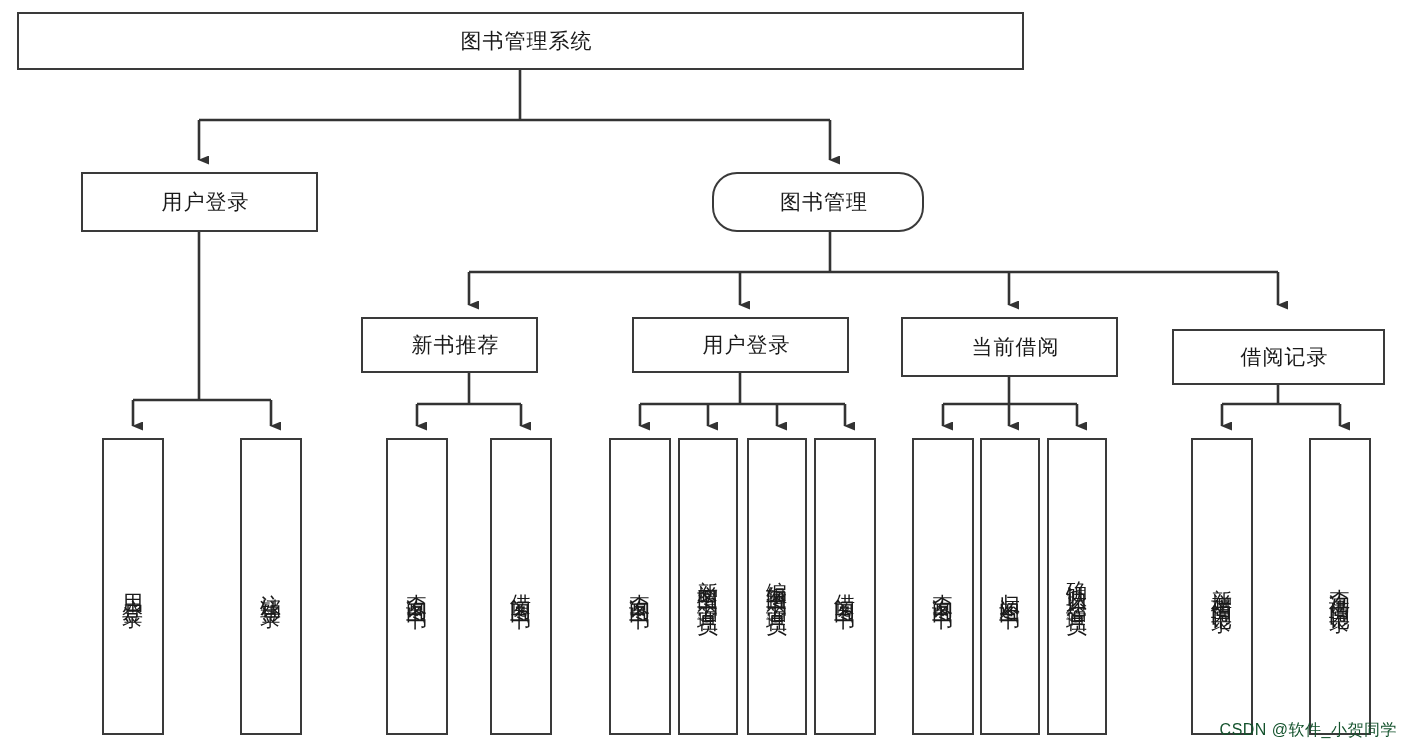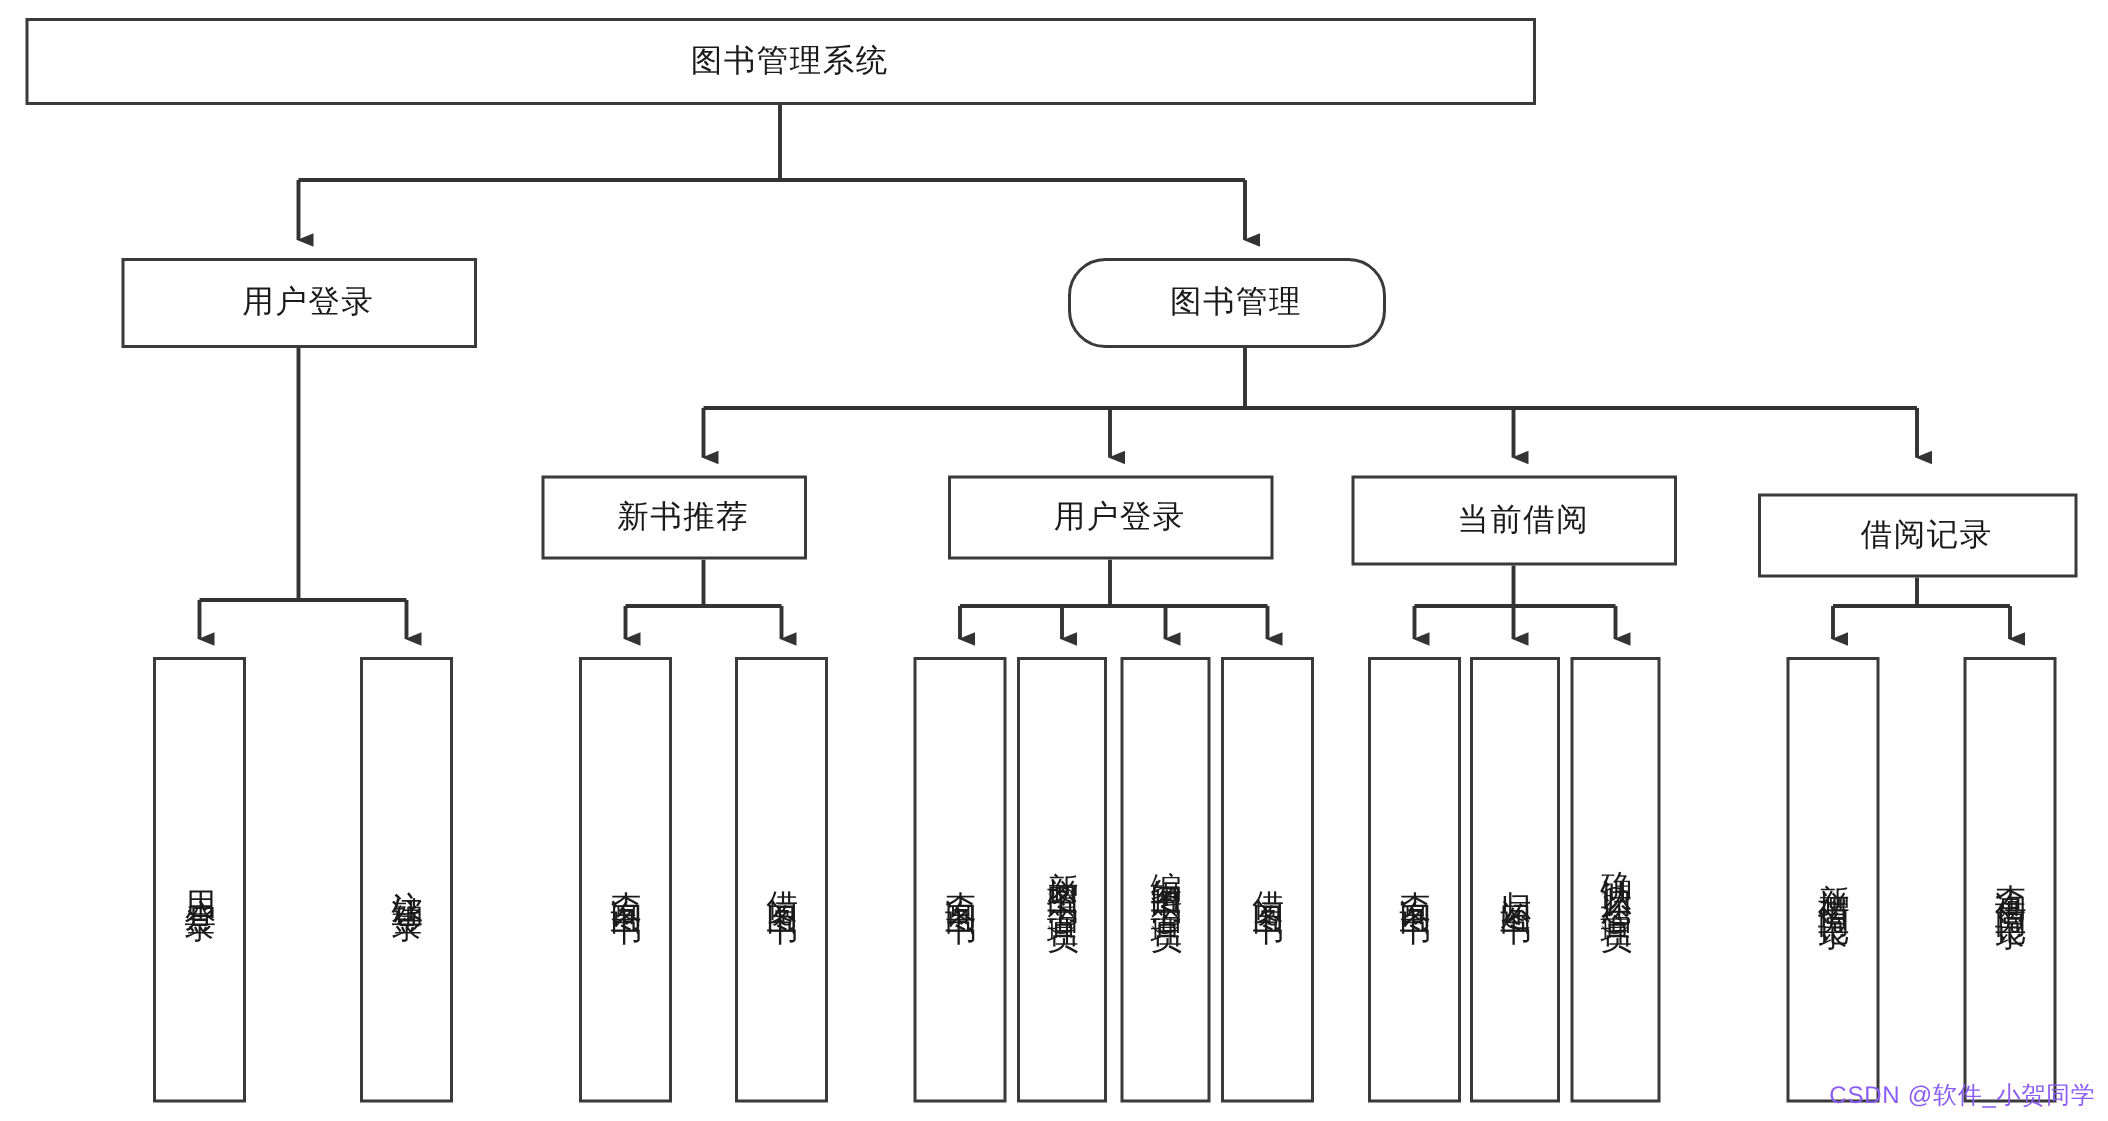--- a/index.html
+++ b/index.html
@@ -57,21 +57,21 @@
   .node-v .vtext {
     writing-mode: vertical-rl;
     text-orientation: upright;
     letter-spacing: 5px;
   }
   .watermark {
     position: absolute;
     right: 8px;
     bottom: 6px;
     font-size: 16px;
-    color: #8b5cf6;
+    color: #14532d;
     letter-spacing: 0.5px;
     white-space: nowrap;
     pointer-events: none;
   }
 </style>
 </head>
 <body>
 
 <div id="diagram-root">
 

